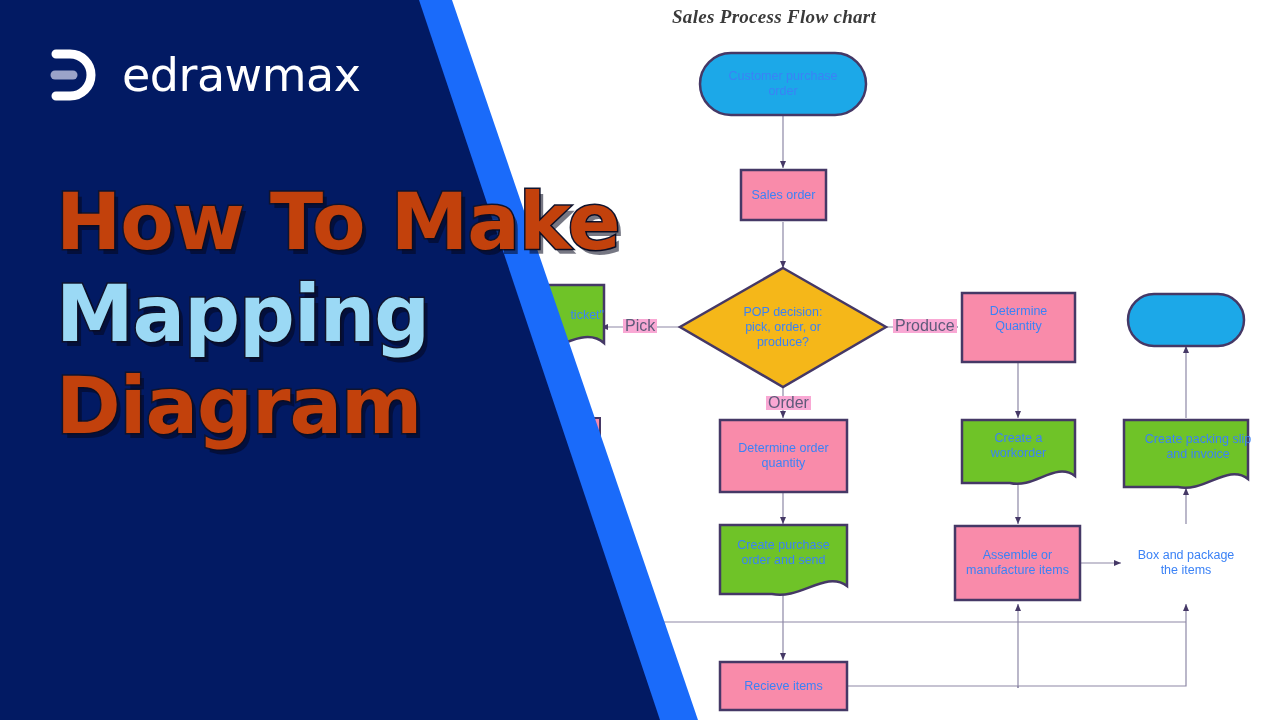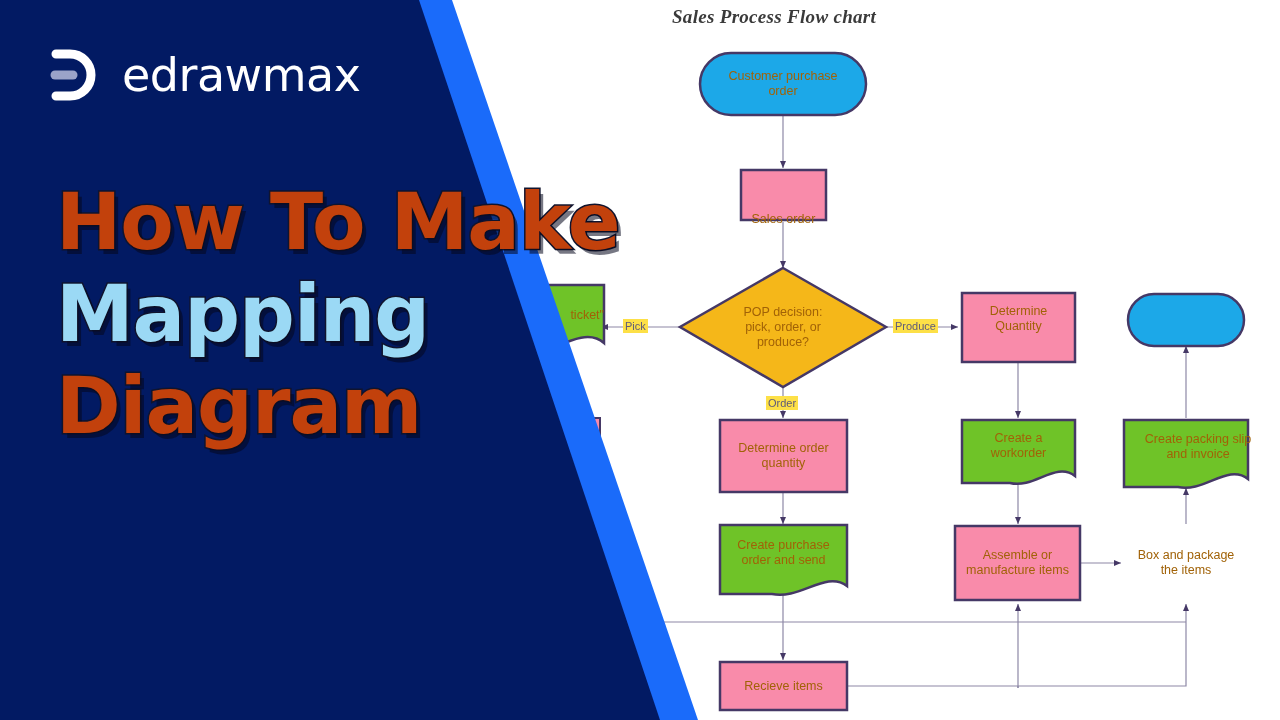--- a/index.html
+++ b/index.html
@@ -26,32 +26,32 @@
     font-size:19px;
     color:#3a3a3a;
     letter-spacing:.3px;
   }
 
   
   .node-label {
     position:absolute;
     display:flex; align-items:center; justify-content:center;
     text-align:center;
-    color:#a16207;
+    color:#3b82f6;
     font-size:12.5px;
     line-height:15px;
     pointer-events:none;
     white-space:pre-line;
   }
   .edge-label {
     position:absolute;
     color:#5f5a7a;
-    font-size:11px;
+    font-size:16px;
     line-height:14px;
-    background:#fde047;
+    background:#f9a8d4;
     padding:0 2px;
   }
 
   
   #overlay {
     position:absolute; left:0; top:0; width:1280px; height:720px;
     pointer-events:none;
   }
 
   
@@ -156,21 +156,21 @@
 
       <rect x="1128" y="294" width="116" height="52" rx="26" ry="26" fill="#1CA8E8" stroke="#453866" stroke-width="2.5"></rect>
 
       <path d="M1124,420 L1248,420 L1248,479 C1228,463 1204,493 1178,487 L1124,487 Z" fill="#6FC328" stroke="#453866" stroke-width="2.5"></path>
 
       <rect x="1124,0" y="526" width="124" height="74" fill="#F98BAA" stroke="#453866" stroke-width="2.5"></rect>
     </svg>
 
     <div class="node-label" style="left:700px;top:53px;width:166px;height:62px;">Customer purchase
 order</div>
-    <div class="node-label" style="left:741px;top:170px;width:85px;height:50px;margin-top:24px;">Sales order</div>
+    <div class="node-label" style="left:741px;top:170px;width:85px;height:50px;">Sales order</div>
     <div class="node-label" style="left:715px;top:290px;width:136px;height:74px;">POP decision:
 pick, order, or
 produce?</div>
     <div class="node-label" style="left:515px;top:292px;width:89px;height:46px;justify-content:flex-end;">ticket"</div>
     <div class="node-label" style="left:720px;top:420px;width:127px;height:72px;">Determine order
 quantity</div>
     <div class="node-label" style="left:720px;top:527px;width:127px;height:52px;">Create purchase
 order and send</div>
     <div class="node-label" style="left:720px;top:662px;width:127px;height:48px;">Recieve items</div>
     <div class="node-label" style="left:962px;top:293px;width:113px;height:52px;">Determine

